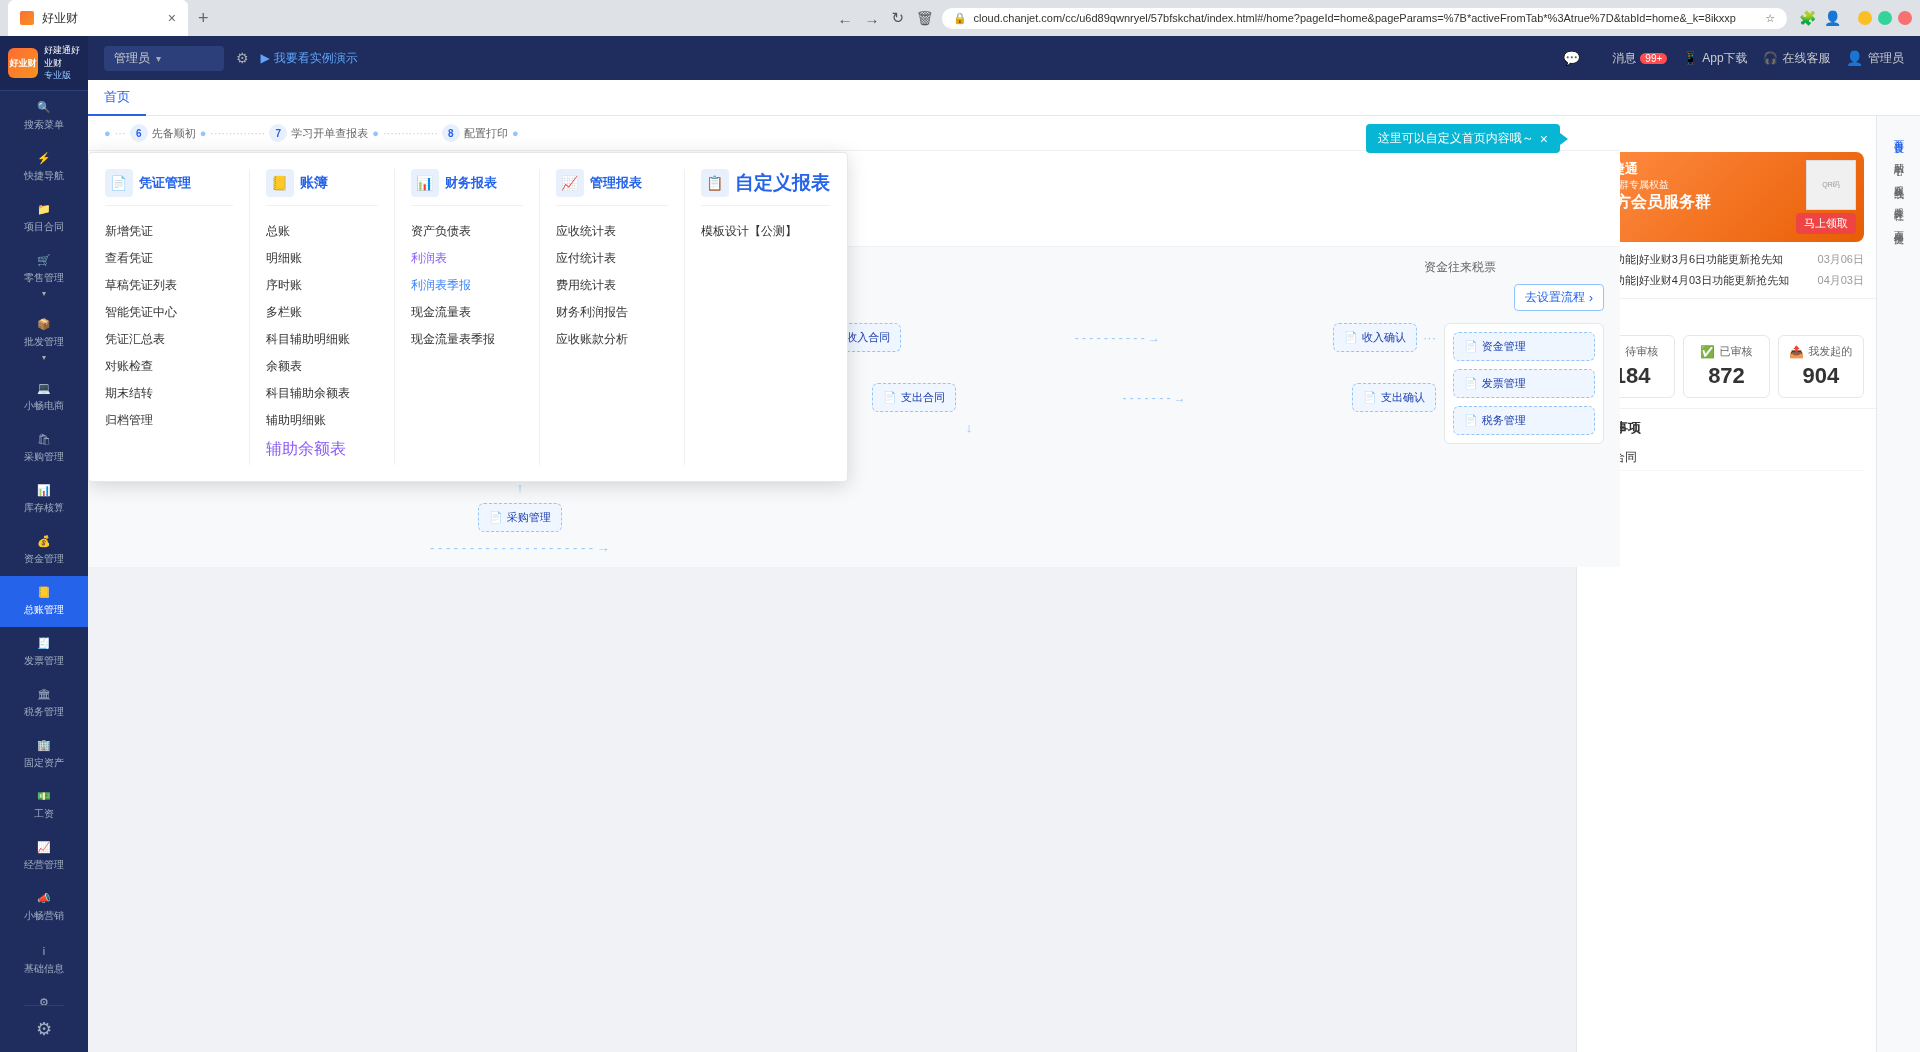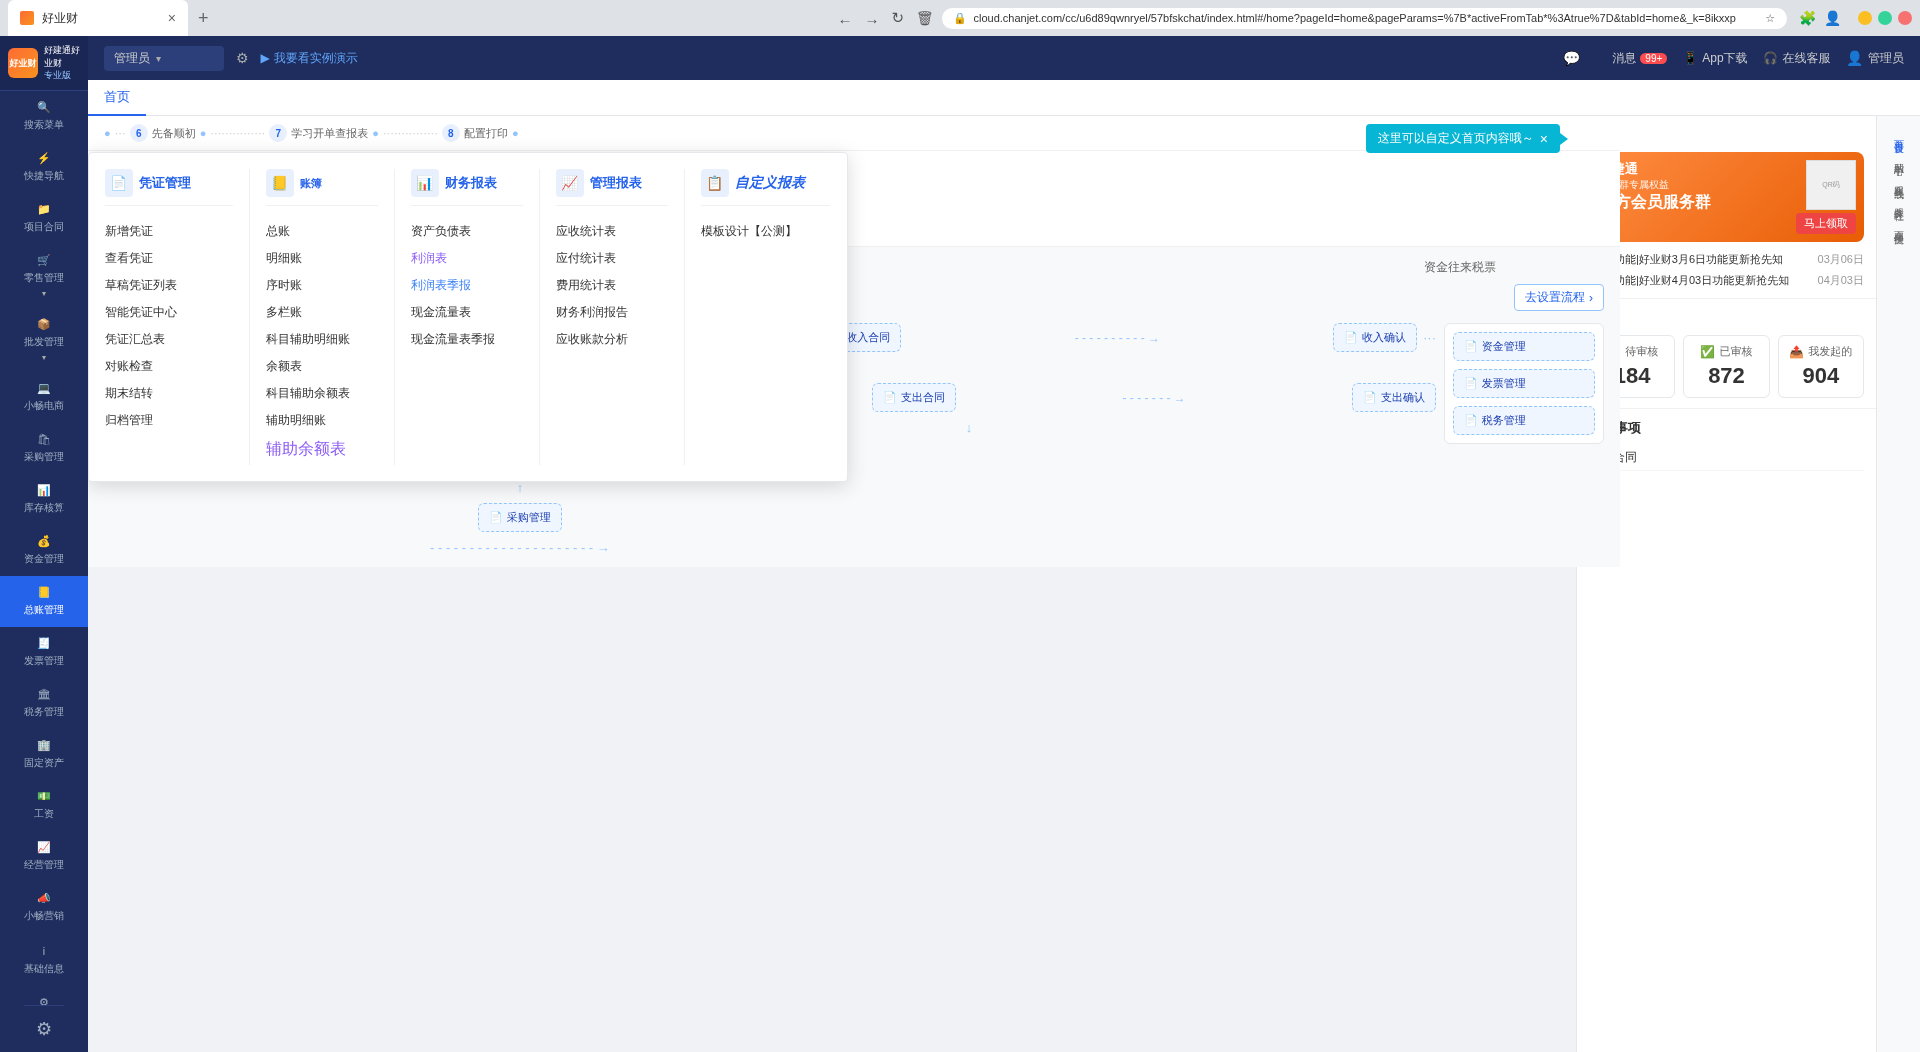--- a/index.html
+++ b/index.html
@@ -377,21 +377,21 @@
           <a style="padding:5px 0;font-size:12px;color:#333;cursor:pointer;display:block;text-decoration:none;">智能凭证中心</a>
           <a style="padding:5px 0;font-size:12px;color:#333;cursor:pointer;display:block;text-decoration:none;">凭证汇总表</a>
           <a style="padding:5px 0;font-size:12px;color:#333;cursor:pointer;display:block;text-decoration:none;">对账检查</a>
           <a style="padding:5px 0;font-size:12px;color:#333;cursor:pointer;display:block;text-decoration:none;">期末结转</a>
           <a style="padding:5px 0;font-size:12px;color:#333;cursor:pointer;display:block;text-decoration:none;">归档管理</a>
         </div>
 
         <div style="min-width:145px;padding:0 16px;border-right:1px solid #f0f0f0;">
           <div style="display:flex;align-items:center;gap:6px;margin-bottom:12px;padding-bottom:8px;border-bottom:1px solid #f0f0f0;">
             <div style="width:28px;height:28px;background:#e8f0fe;border-radius:4px;display:flex;align-items:center;justify-content:center;font-size:14px;">📒</div>
-            <span style="font-size:11px;font-weight:600;color:#2563eb;">账簿</span>
+            <span style="font-size:14px;font-weight:600;color:#2563eb;">账簿</span>
           </div>
           <a style="padding:5px 0;font-size:12px;color:#333;cursor:pointer;display:block;text-decoration:none;">总账</a>
           <a style="padding:5px 0;font-size:12px;color:#333;cursor:pointer;display:block;text-decoration:none;">明细账</a>
           <a style="padding:5px 0;font-size:12px;color:#333;cursor:pointer;display:block;text-decoration:none;">序时账</a>
           <a style="padding:5px 0;font-size:12px;color:#333;cursor:pointer;display:block;text-decoration:none;">多栏账</a>
           <a style="padding:5px 0;font-size:12px;color:#333;cursor:pointer;display:block;text-decoration:none;">科目辅助明细账</a>
           <a style="padding:5px 0;font-size:12px;color:#333;cursor:pointer;display:block;text-decoration:none;">余额表</a>
           <a style="padding:5px 0;font-size:12px;color:#333;cursor:pointer;display:block;text-decoration:none;">科目辅助余额表</a>
           <a style="padding:5px 0;font-size:12px;color:#333;cursor:pointer;display:block;text-decoration:none;">辅助明细账</a>
           <a style="padding:5px 0;font-size:16px;color:#8b5cf6;cursor:pointer;display:block;text-decoration:none;">辅助余额表</a>
@@ -417,21 +417,21 @@
           <a style="padding:5px 0;font-size:12px;color:#333;cursor:pointer;display:block;text-decoration:none;">应收统计表</a>
           <a style="padding:5px 0;font-size:12px;color:#333;cursor:pointer;display:block;text-decoration:none;">应付统计表</a>
           <a style="padding:5px 0;font-size:12px;color:#333;cursor:pointer;display:block;text-decoration:none;">费用统计表</a>
           <a style="padding:5px 0;font-size:12px;color:#333;cursor:pointer;display:block;text-decoration:none;">财务利润报告</a>
           <a style="padding:5px 0;font-size:12px;color:#333;cursor:pointer;display:block;text-decoration:none;">应收账款分析</a>
         </div>
 
         <div style="min-width:145px;padding:0 0 0 16px;">
           <div style="display:flex;align-items:center;gap:6px;margin-bottom:12px;padding-bottom:8px;border-bottom:1px solid #f0f0f0;">
             <div style="width:28px;height:28px;background:#e8f0fe;border-radius:4px;display:flex;align-items:center;justify-content:center;font-size:14px;">📋</div>
-            <span style="font-size:14px;font-weight:600;color:#2563eb;font-style:italic;">自定义报表</span>
+            <span style="font-size:19px;font-weight:600;color:#2563eb;">自定义报表</span>
           </div>
           <a style="padding:5px 0;font-size:12px;color:#333;cursor:pointer;display:block;text-decoration:none;">模板设计【公测】</a>
         </div>
       </div>
 
       <div style="width:300px;background:white;border-left:1px solid #e5e7eb;flex-shrink:0;display:flex;flex-direction:column;overflow:hidden;position:absolute;right:44px;top:0;bottom:0;">
 
         <div style="padding:10px 12px;border-bottom:1px solid #f0f0f0;">
           <div style="font-size:13px;font-weight:600;color:#333;margin-bottom:8px;">活动</div>
 

